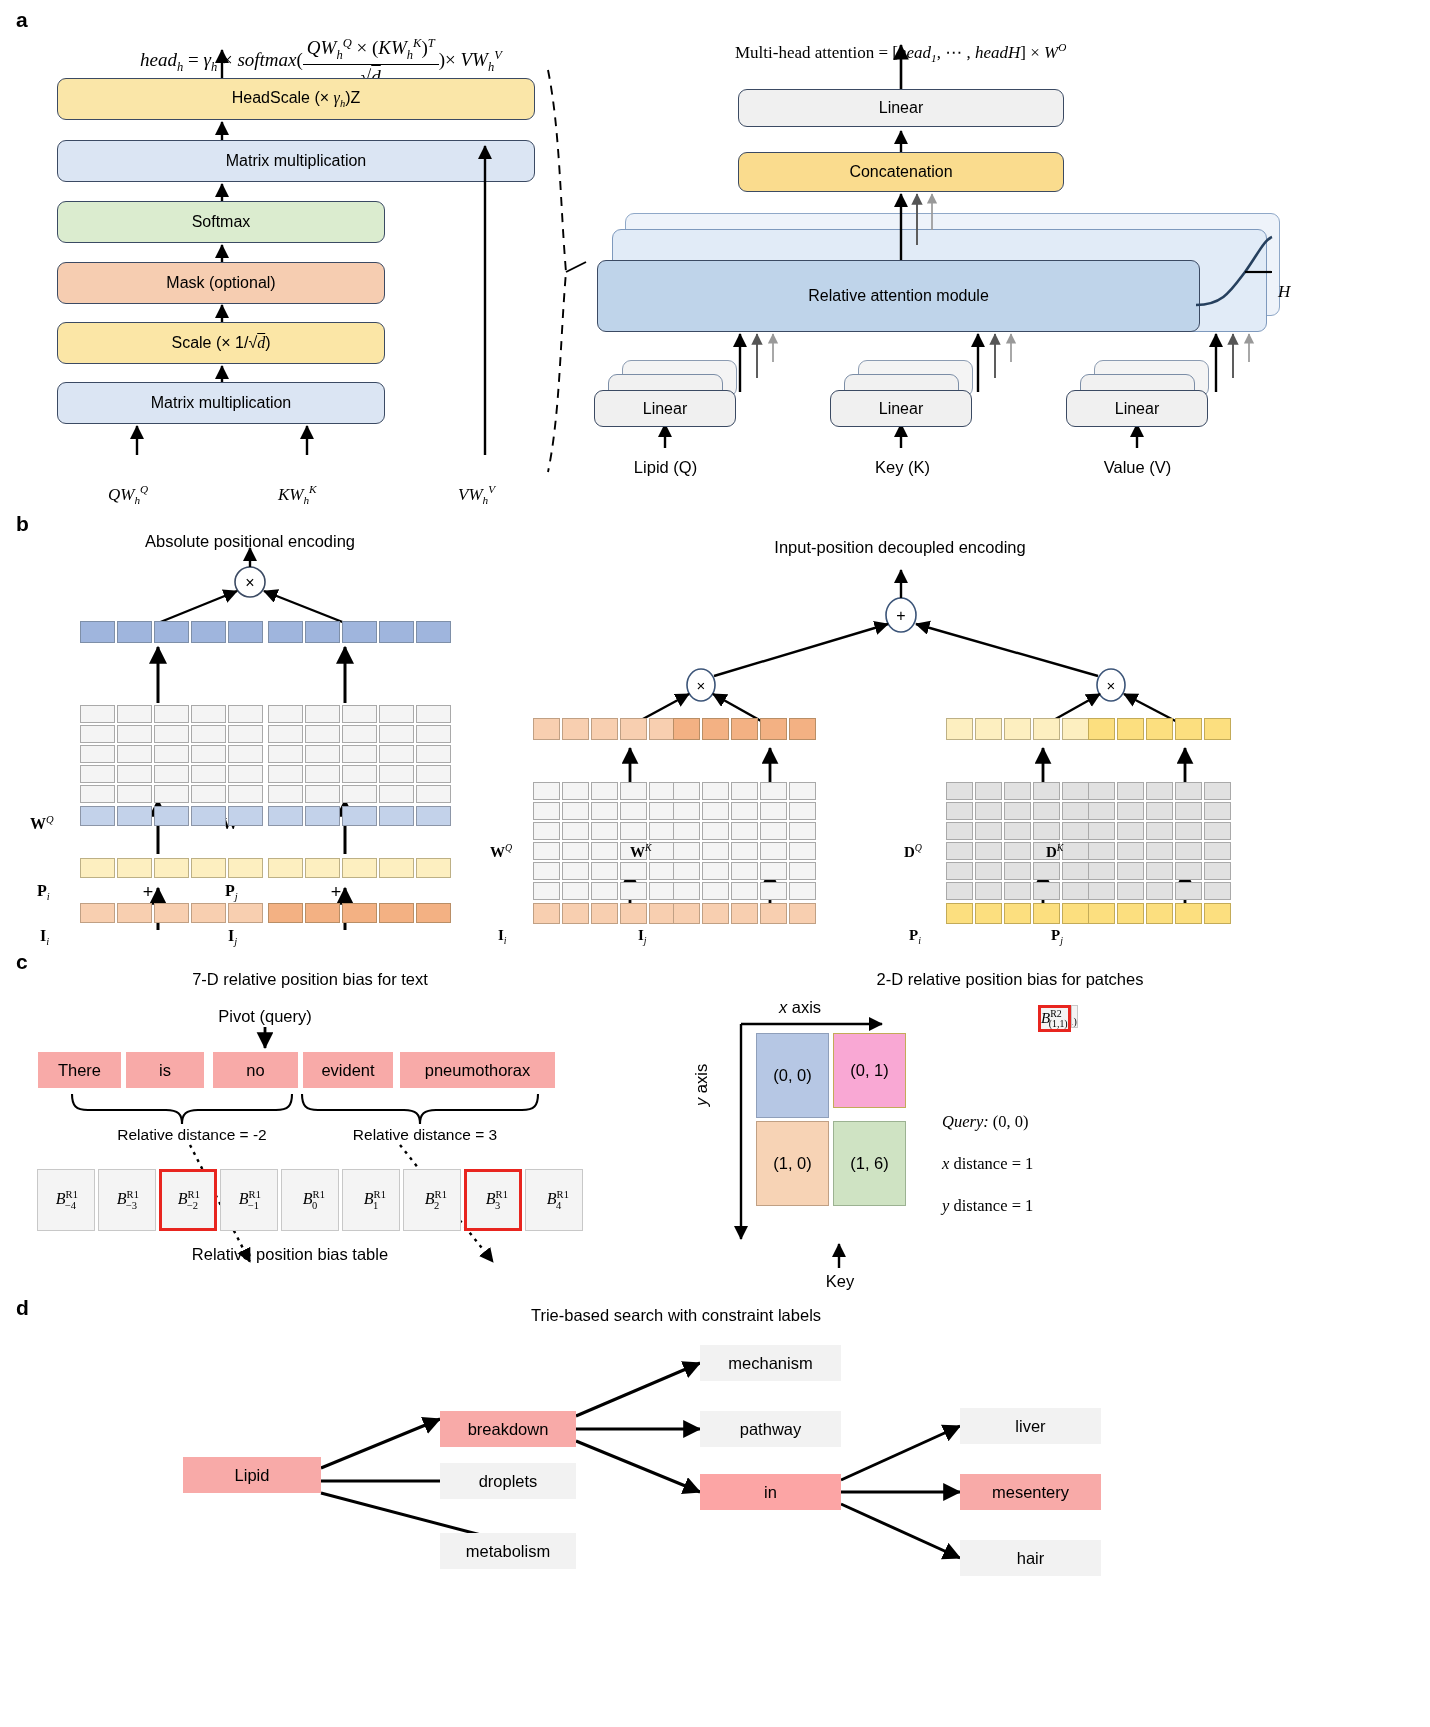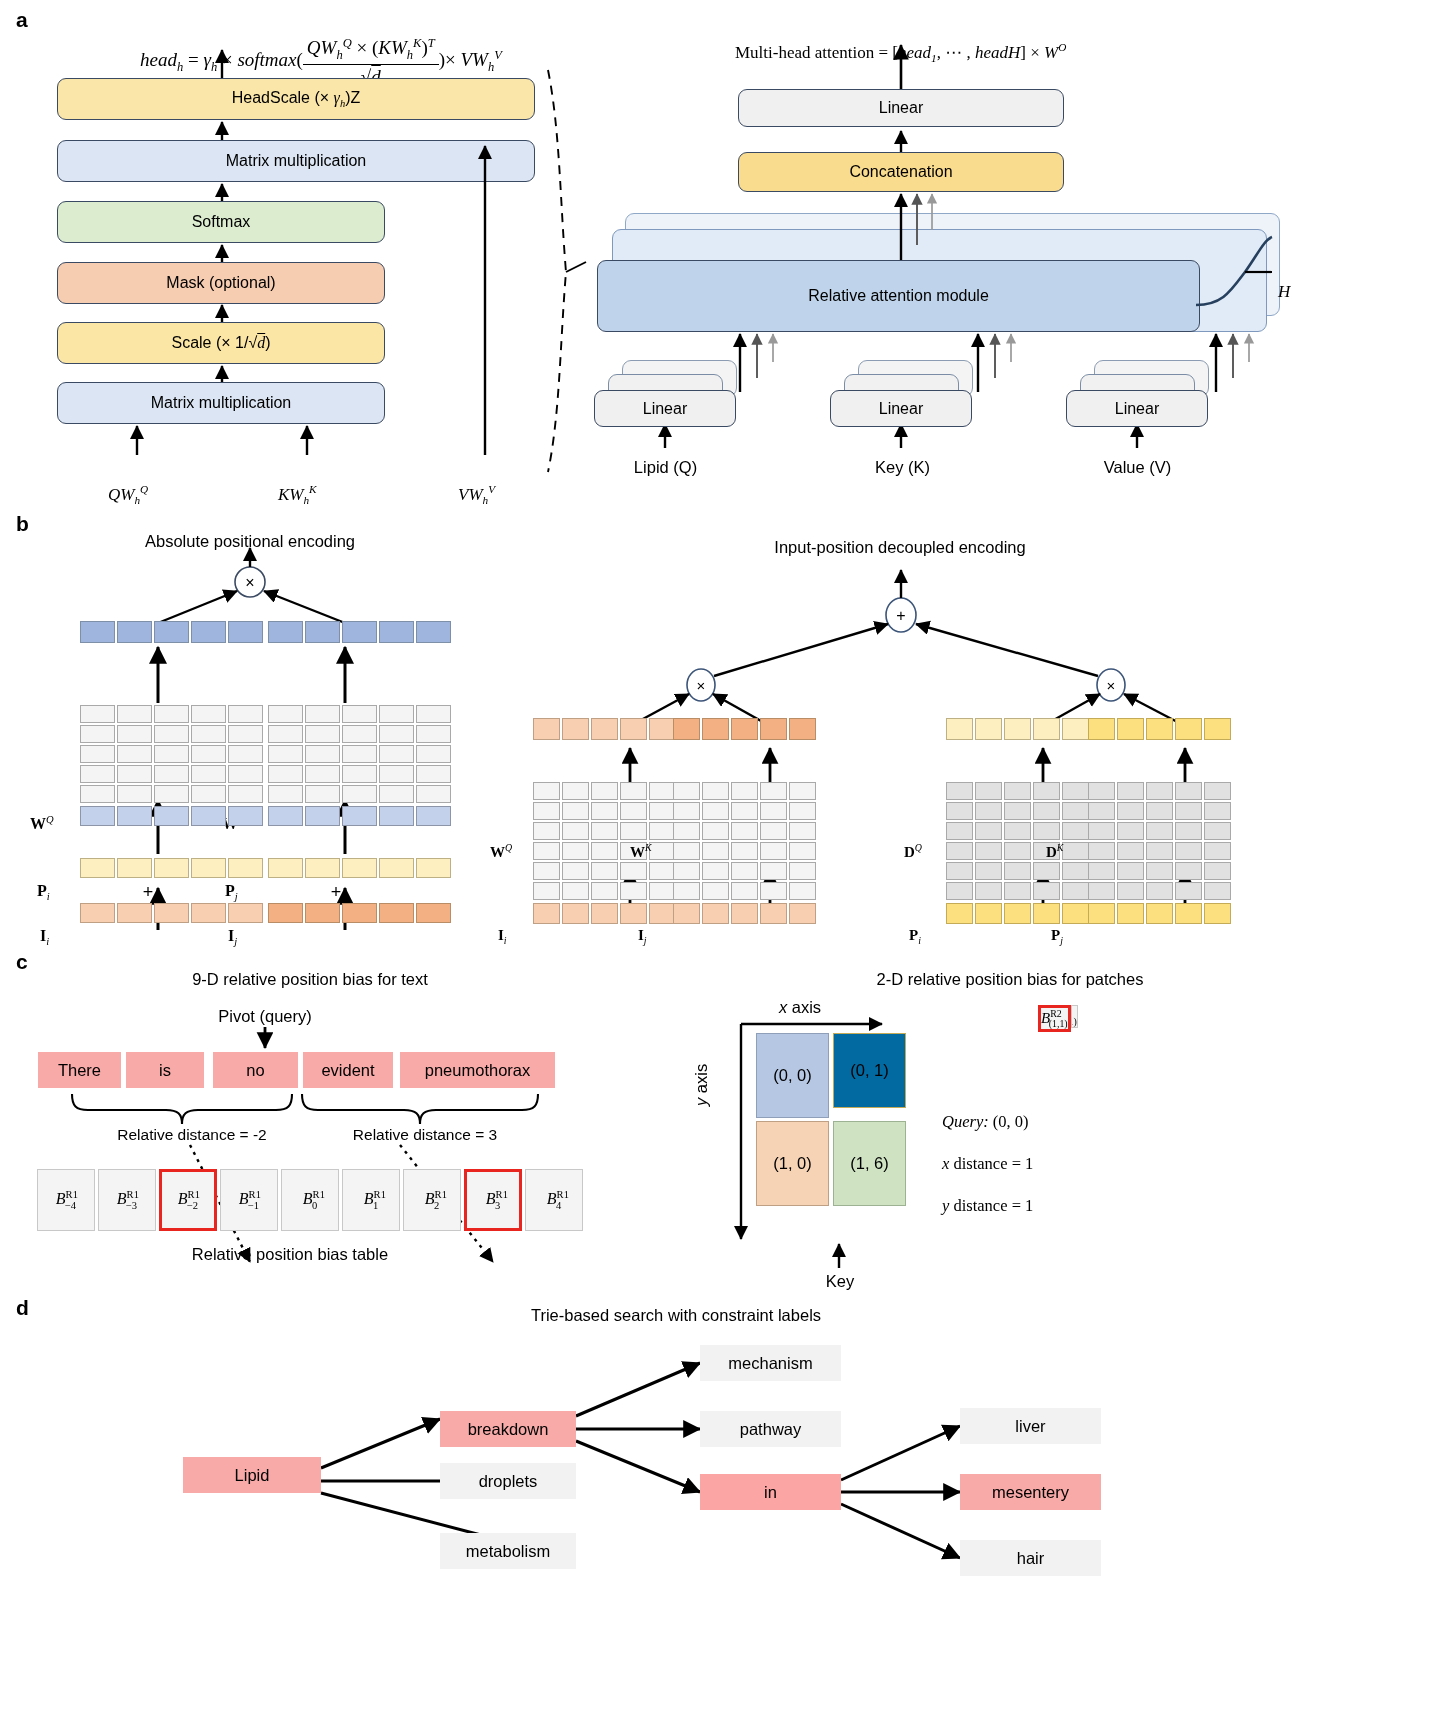--- a/index.html
+++ b/index.html
@@ -508,21 +508,21 @@
 <div style="position:absolute;left:1088px;top:903px;display:flex;gap:2px;">
   <div class="sq" style="position:relative;width:27px;height:21px;background:#fcdf7f;border:1.1px solid #c3ab58;"></div>
   <div class="sq" style="position:relative;width:27px;height:21px;background:#fcdf7f;border:1.1px solid #c3ab58;"></div>
   <div class="sq" style="position:relative;width:27px;height:21px;background:#fcdf7f;border:1.1px solid #c3ab58;"></div>
   <div class="sq" style="position:relative;width:27px;height:21px;background:#fcdf7f;border:1.1px solid #c3ab58;"></div>
   <div class="sq" style="position:relative;width:27px;height:21px;background:#fcdf7f;border:1.1px solid #c3ab58;"></div>
 </div>
 <div class="mathlbl" style="left:1051px;top:903px;font-size:15px;font-style:normal;"><b>P</b><sub style="font-style:italic;">j</sub></div>
 
 <div class="panel-letter" style="left:16px;top:950px;">c</div>
-<div class="ttl" style="left:110px;top:970px;width:400px;">9-D relative position bias for text</div>
+<div class="ttl" style="left:110px;top:970px;width:400px;">7-D relative position bias for text</div>
 <div class="ttl" style="left:800px;top:970px;width:420px;">2-D relative position bias for patches</div>
 
 <div class="ttl" style="left:195px;top:1007px;width:140px;text-align:center;">Pivot (query)</div>
 <svg style="left:0;top:0;width:700px;height:1300px;">
   <line x1="265" y1="1027" x2="265" y2="1048" stroke="#000" stroke-width="2.8" marker-end="url(#ar)"></line>
 </svg>
 
 <div class="wordbox" style="left:38px;top:1052px;width:83px;height:36px;">
   <span>There</span>
 </div>
@@ -587,21 +587,21 @@
 
 <svg style="left:0;top:0;width:1430px;height:1400px;">
   <line x1="741" y1="1024" x2="882" y2="1024" stroke="#000" stroke-width="2.4" marker-end="url(#ar)"></line>
   <line x1="741" y1="1024" x2="741" y2="1239" stroke="#000" stroke-width="2.4" marker-end="url(#ar)"></line>
   <line x1="839" y1="1268" x2="839" y2="1244" stroke="#000" stroke-width="2.4" marker-end="url(#ar)"></line>
 </svg>
 
 <div class="tnode" style="left:756px;top:1033px;width:73px;height:85px;background:#b6c7e4;border:1px solid #8f9fba;">
   <span>(0, 0)</span>
 </div>
-<div class="tnode" style="left:833px;top:1033px;width:73px;height:75px;background:#0369a1;border:1px solid #c3ab58;">
+<div class="tnode" style="left:833px;top:1033px;width:73px;height:75px;background:#f9a8d4;border:1px solid #c3ab58;">
   <span>(0, 1)</span>
 </div>
 <div class="tnode" style="left:756px;top:1121px;width:73px;height:85px;background:#f7d3b5;border:1px solid #c0a084;">
   <span>(1, 0)</span>
 </div>
 <div class="tnode" style="left:833px;top:1121px;width:73px;height:85px;background:#cfe3c3;border:1px solid #9cb292;">
   <span>(1, 6)</span>
 </div>
 <div class="ttl" style="left:810px;top:1272px;width:60px;">Key</div>
 

